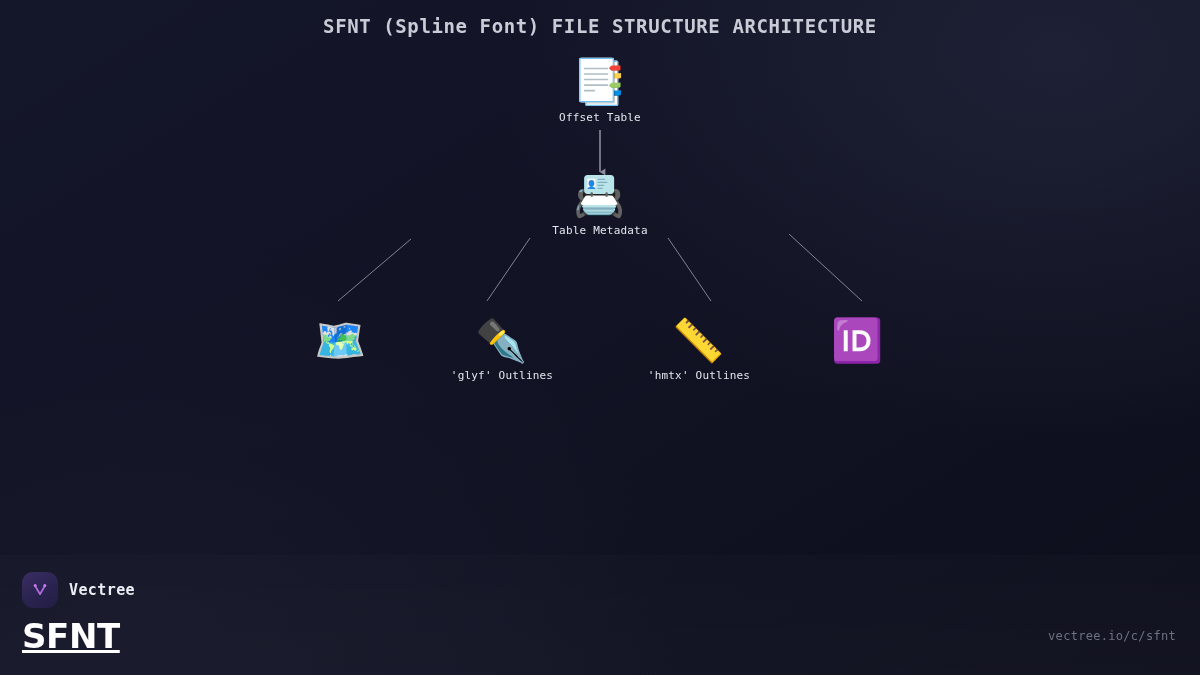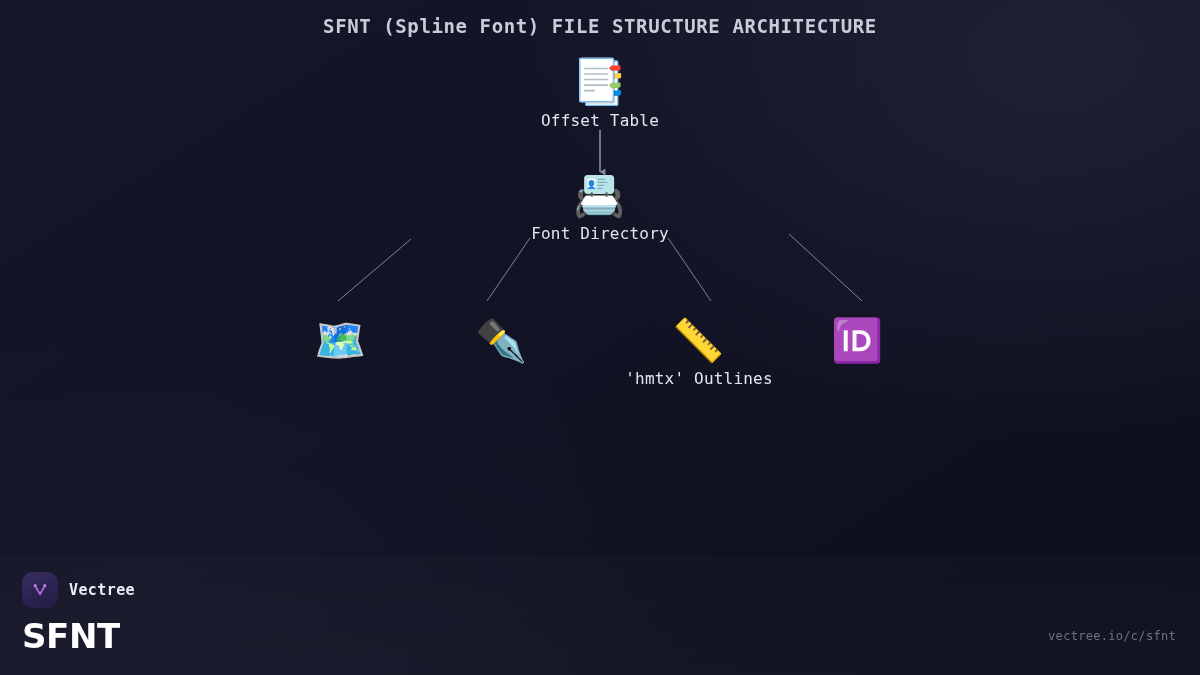--- a/index.html
+++ b/index.html
@@ -51,21 +51,21 @@
   }
   .node .node-icon {
     display:block;
     line-height:1;
     margin:0 auto;
     font-family:"DejaVu Sans", sans-serif;
   }
   .node .node-label {
     display:block;
     margin-top:7px;
-    font-size:16px;
+    font-size:11px;
     color:#e4e6ee;
     letter-spacing:0.2px;
     white-space:pre;
   }
 
   #node-offset-table      { left:600px; top:60px; }
   #node-offset-table .node-icon  { font-size:44px; }
   #node-table-directory   { left:600px; top:175px; }
   #node-table-directory .node-icon { font-size:42px; }
 
@@ -107,20 +107,21 @@
     letter-spacing:0.4px;
   }
   #page-heading {
     margin-top:11px;
     font-family:"DejaVu Sans", "Liberation Sans", sans-serif;
     font-size:34px;
     font-weight:700;
     color:#ffffff;
     letter-spacing:-0.4px;
     line-height:1;
+    text-decoration:underline;
   }
   #footer-url {
     position:absolute;
     right:24px; bottom:32px;
     font-size:12px;
     color:#6e7182;
     letter-spacing:0.3px;
   }
 </style>
 </head>
@@ -145,29 +146,30 @@
     <line x1="789" y1="234" x2="862" y2="301" stroke="#9497a6" stroke-width="1" opacity="0.85"></line>
   </svg>
 
   <div class="node" id="node-offset-table">
     <span class="node-icon">📑</span>
     <span class="node-label">Offset Table</span>
   </div>
 
   <div class="node" id="node-table-directory">
     <span class="node-icon">📇</span>
-    <span class="node-label">Font Directory</span>
+    <span class="node-label">Table Metadata</span>
   </div>
 
   <div class="node leaf" id="node-cmap">
     <span class="node-icon">🗺️</span>
   </div>
 
   <div class="node leaf" id="node-glyf">
     <span class="node-icon">✒️</span>
+    <span class="node-label">'glyf' Outlines</span>
   </div>
 
   <div class="node leaf" id="node-hmtx">
     <span class="node-icon">📏</span>
     <span class="node-label">'hmtx' Outlines</span>
   </div>
 
   <div class="node leaf" id="node-name">
     <span class="node-icon">🆔</span>
   </div>

